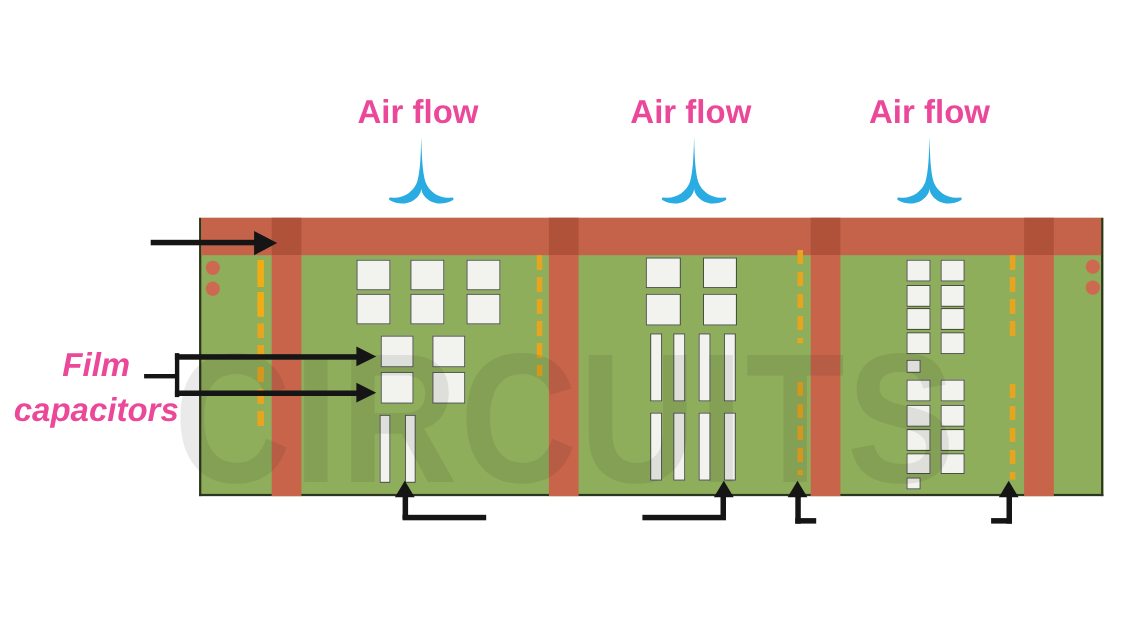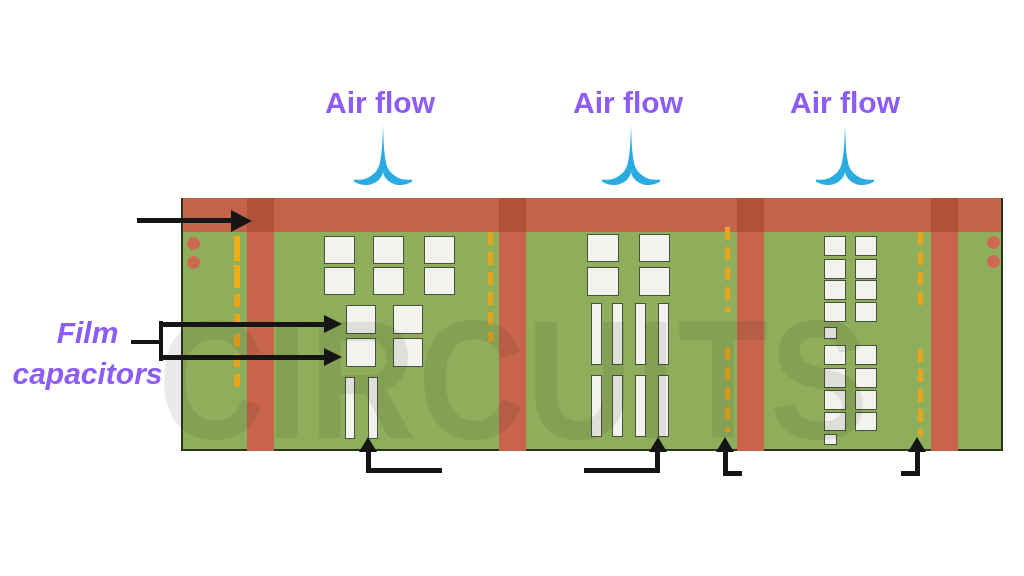--- a/index.html
+++ b/index.html
@@ -15,21 +15,21 @@
   
   .board{position:absolute;z-index:1;left:181px;top:198px;width:822px;height:253px;
          background:#8fae5b;border:2px solid #2c351f;border-top:none;box-sizing:border-box;}
   .hstrip{position:absolute;left:0;top:0;width:100%;height:34px;background:#c5634a;}
   .vstrip{position:absolute;top:0;width:27px;height:100%;
           background:linear-gradient(to bottom,#b0523a 0 34px,#c7644a 34px);}
   .hole{position:absolute;width:13px;height:13px;border-radius:50%;background:#cd6950;}
   .comp{position:absolute;background:#f2f2ef;border:1px solid #47523b;box-sizing:border-box;}
   .dash{position:absolute;background:repeating-linear-gradient(to bottom,#e7a41f 0 13px,rgba(0,0,0,0) 13px 20px);}
   .dash.thick{background:repeating-linear-gradient(to bottom,#f0ac15 0 25px,rgba(0,0,0,0) 25px 29px);}
-  .label{position:absolute;z-index:5;font-weight:bold;color:#8b5cf6;font-size:30px;
+  .label{position:absolute;z-index:5;font-weight:bold;color:#ec4899;font-size:30px;
          text-align:center;line-height:1.38;white-space:pre-line;}
   .ln{position:absolute;z-index:5;background:#151515;}
   .ah-r{position:absolute;z-index:5;width:0;height:0;
         border-top:11px solid transparent;border-bottom:11px solid transparent;border-left:21px solid #151515;}
   .ah-r.sm{border-top-width:9px;border-bottom-width:9px;border-left-width:18px;}
   .ah-u{position:absolute;z-index:5;width:0;height:0;
         border-left:9px solid transparent;border-right:9px solid transparent;border-bottom:15px solid #151515;}
   .airflow{position:absolute;z-index:5;width:62px;height:70px;}
 </style>
 </head>

